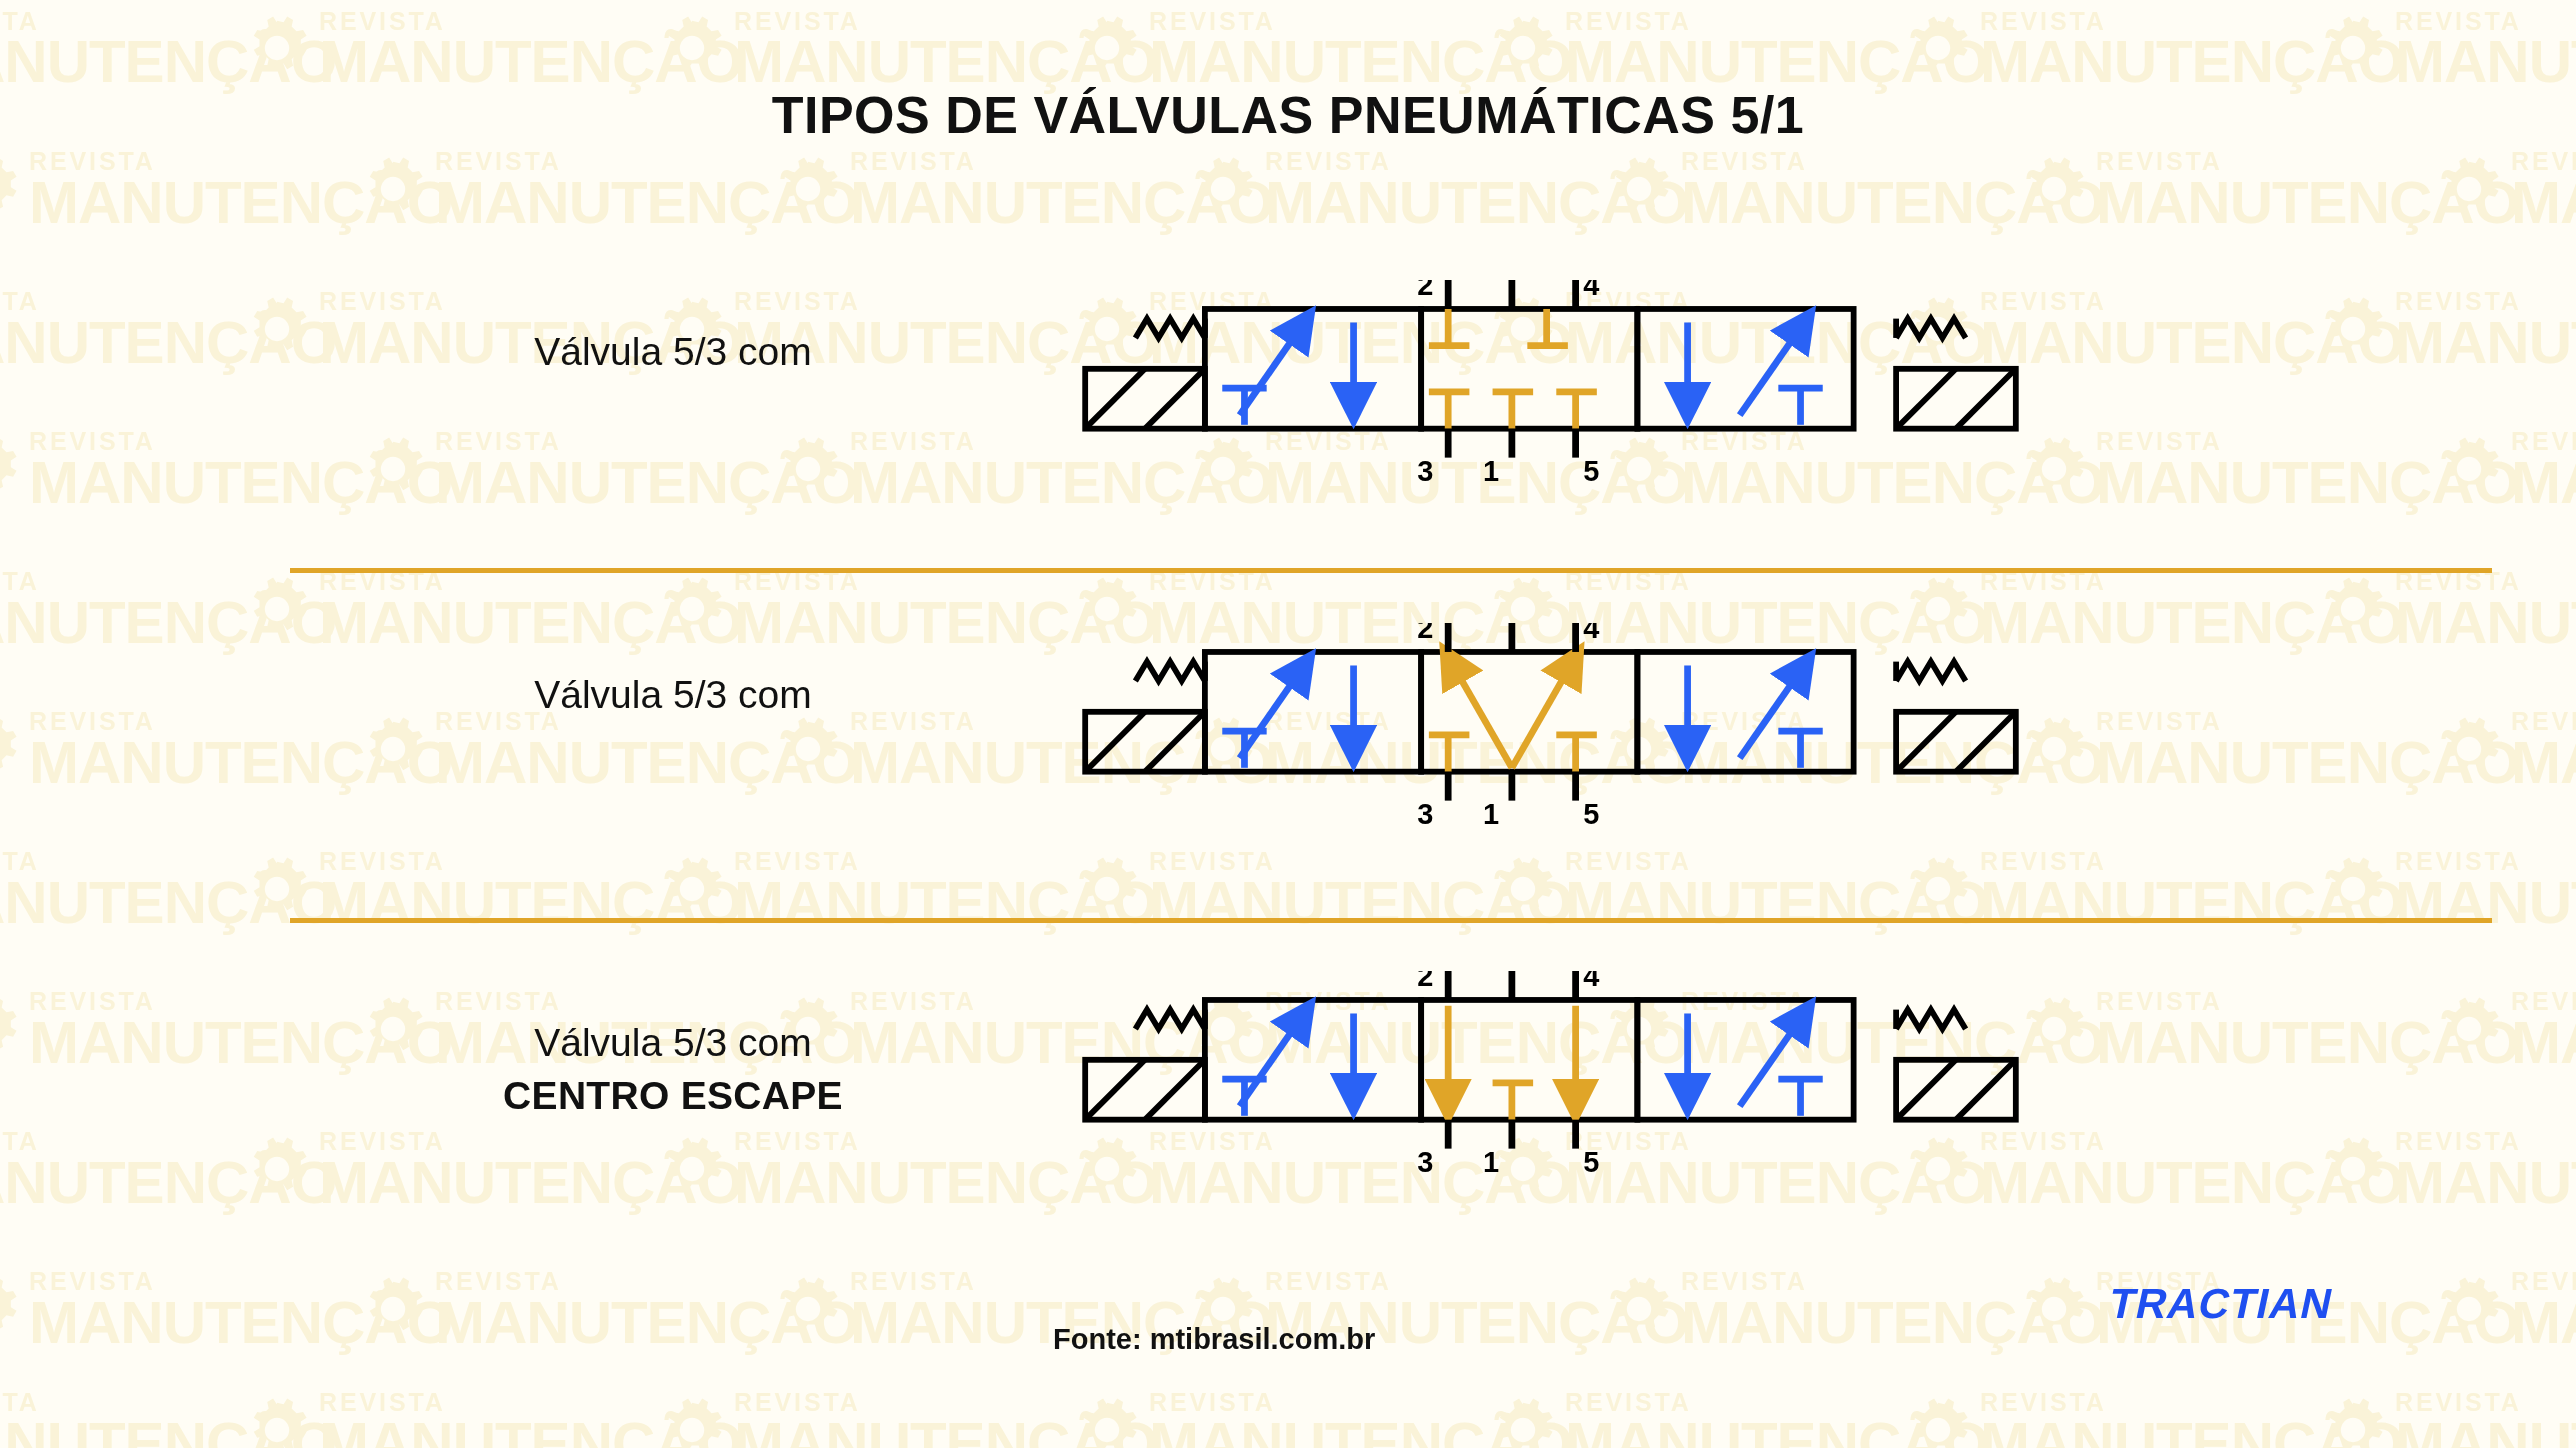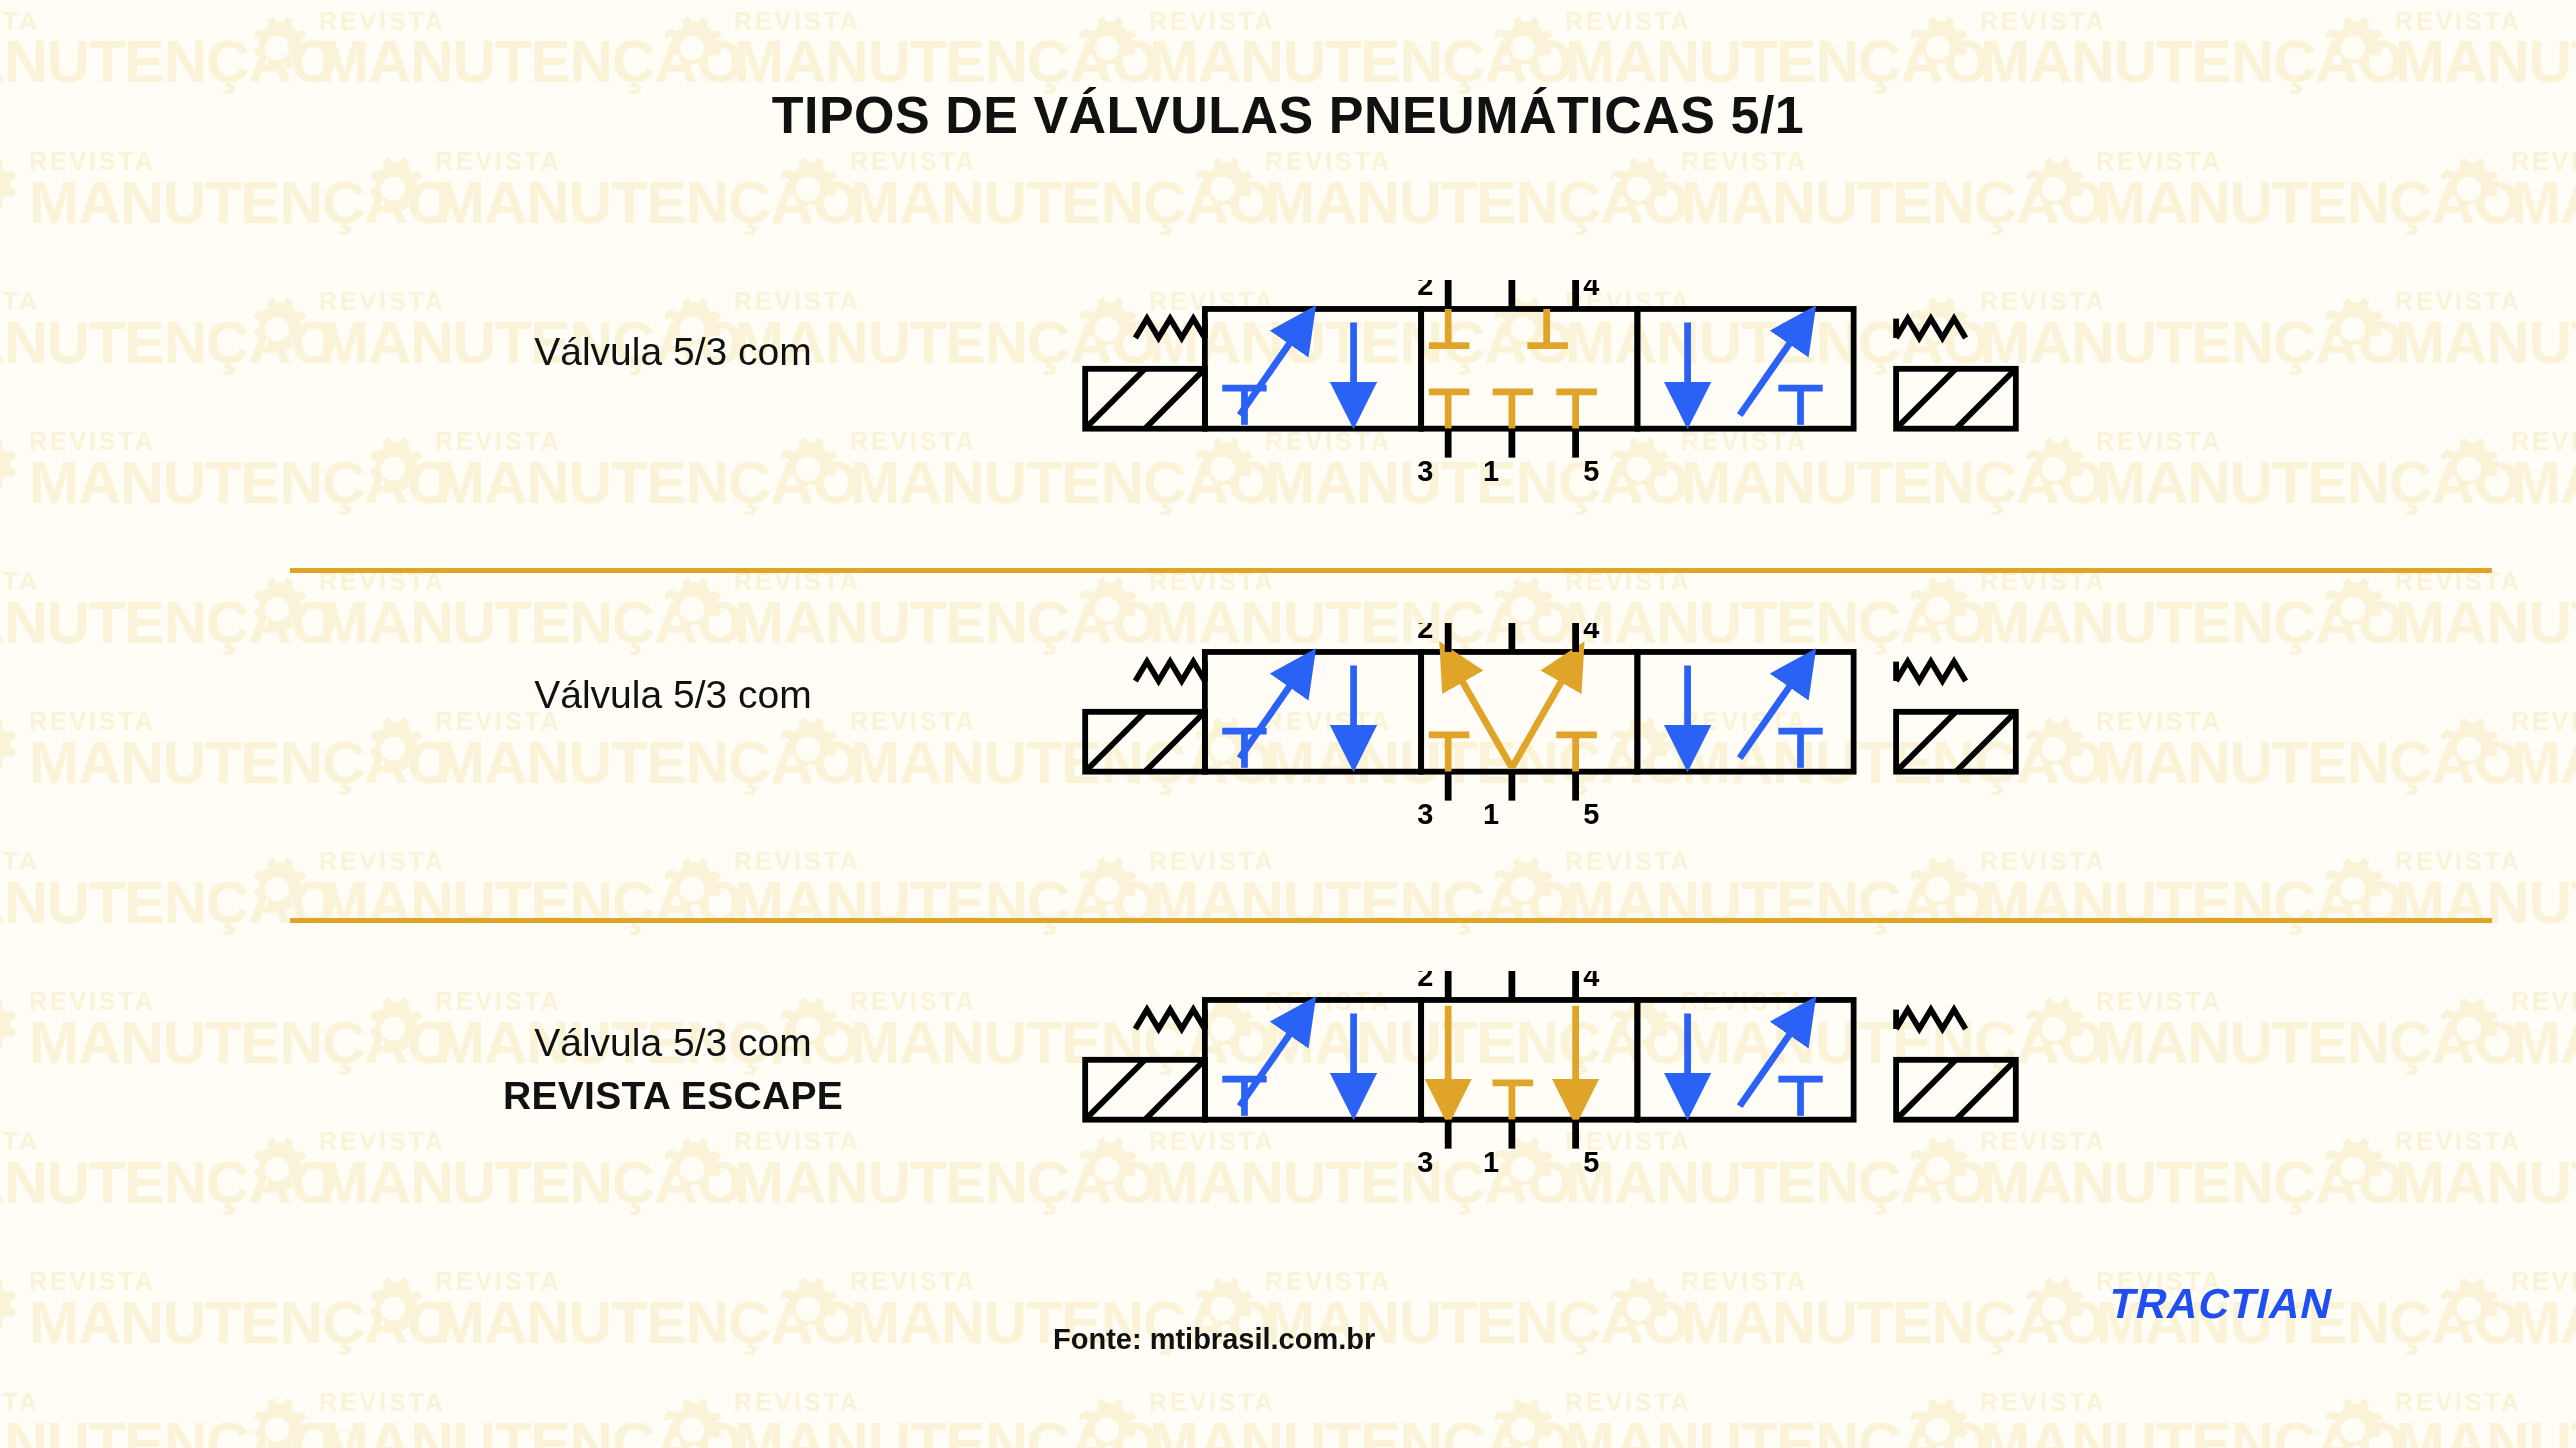--- a/index.html
+++ b/index.html
@@ -901,21 +901,21 @@
         <text x="524" y="208" font-family="Liberation Sans, sans-serif" font-size="30" font-weight="700" fill="#000">5</text>
       </svg>
     </div>
   </div>
 
   <div class="divider" id="divider-1" style="background: rgb(224, 165, 40);"></div>
 
   <div class="row" id="row-2">
     <div class="row-label">
       <span>Válvula 5/3 com</span>
-      <span class="lbl-strong">REVISTA ESCAPE</span>
+      <span class="lbl-strong">CENTRO ESCAPE</span>
     </div>
     <div class="valve">
       <svg width="947" height="251" viewBox="0 0 980 260" xmlns="http://www.w3.org/2000/svg">
         <polyline points="60,60 72,40 84,60 96,40 108,60 120,40 132,60" fill="none" stroke="#000" stroke-width="6"></polyline>
         <line x1="132" y1="40" x2="132" y2="60" stroke="#000" stroke-width="6"></line>
         <rect x="8" y="92" width="124" height="62" fill="none" stroke="#000" stroke-width="6"></rect>
         <line x1="8" y1="154" x2="70" y2="92" stroke="#000" stroke-width="6"></line>
         <line x1="70" y1="154" x2="132" y2="92" stroke="#000" stroke-width="6"></line>
         <rect x="132" y="30" width="224" height="124" fill="none" stroke="#000" stroke-width="6"></rect>
         <rect x="356" y="30" width="224" height="124" fill="none" stroke="#000" stroke-width="6"></rect>

